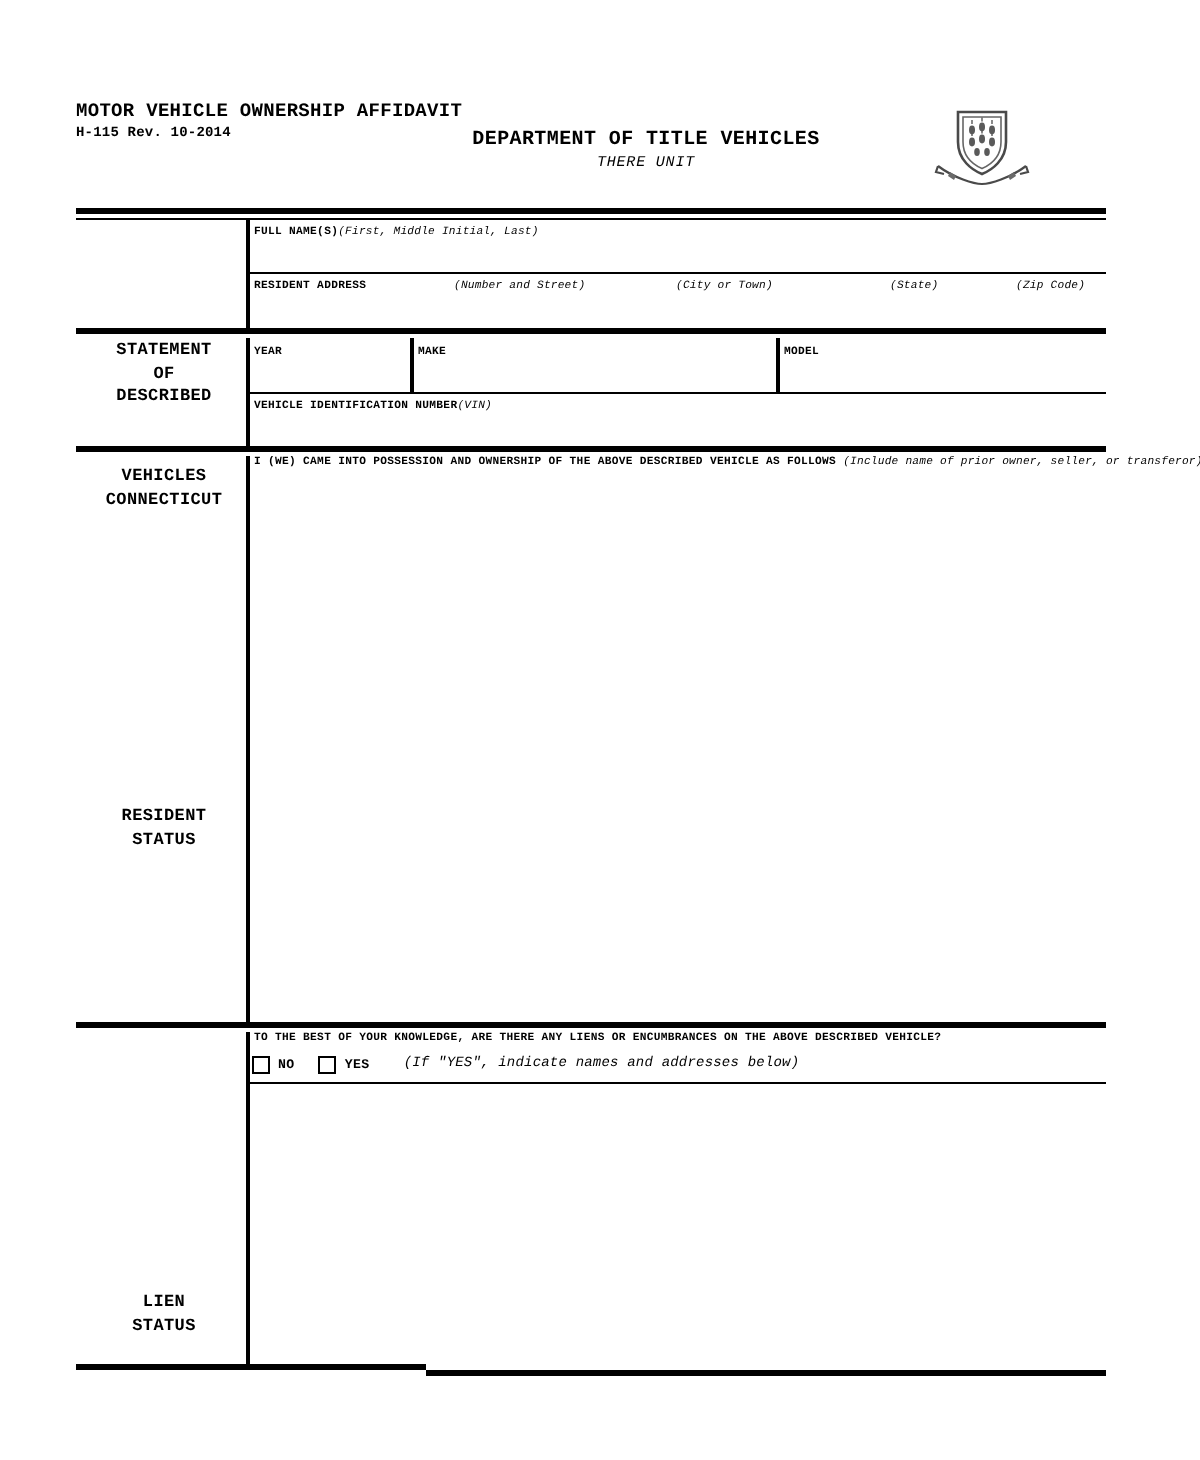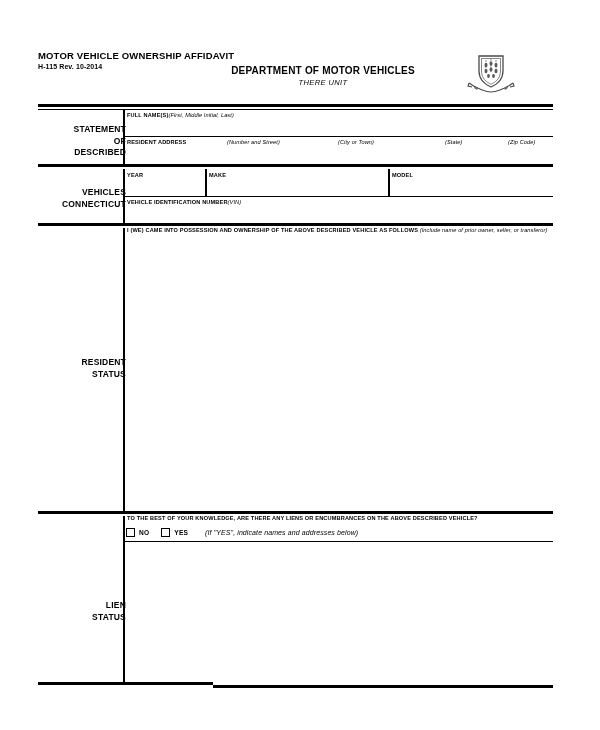--- a/index.html
+++ b/index.html
@@ -16,20 +16,21 @@
     position: relative;
     overflow: hidden;
   }
 
   .page {
     position: absolute;
     left: 0; top: 0;
     width: 600px;
     height: 650px;
     background: #ffffff;
+    font-family: Liberation Mono, monospace;
   }
 
   
   .header {
     position: absolute;
     left: 38px;
     top: 50px;
     width: 515px;
     height: 48px;
   }
@@ -110,25 +111,26 @@
     position: absolute;
     width: 2px;
     background: #000;
   }
 
   
   .sec-label {
     position: absolute;
     left: 0px;
     width: 88px;
-    text-align: right;
+    text-align: center;
     font-size: 8.5px;
     font-weight: bold;
     line-height: 11.5px;
     letter-spacing: 0.2px;
+    margin-top: 46px;
   }
 
   
   .fld {
     position: absolute;
     font-size: 5.6px;
     font-weight: bold;
     letter-spacing: 0.15px;
     white-space: nowrap;
     line-height: 7px;
@@ -185,21 +187,21 @@
 
 <div class="page">
 
   <div class="header">
 
     <div class="form-title">MOTOR VEHICLE OWNERSHIP AFFIDAVIT</div>
 
     <div class="form-rev">H-115 Rev. 10-2014</div>
 
     <div class="agency-block">
-      <div class="agency-dept">DEPARTMENT OF MOTOR VEHICLES</div>
+      <div class="agency-dept">DEPARTMENT OF TITLE VEHICLES</div>
       <div class="agency-unit">THERE UNIT</div>
     </div>
 
     <div class="seal">
       <svg width="56" height="48" viewBox="0 0 56 48" xmlns="http://www.w3.org/2000/svg">
         <g fill="none" stroke="#555" stroke-width="1.1">
 
           <path d="M16 6 h24 v15 c0 9 -7 14 -12 16 c-5 -2 -12 -7 -12 -16 z" fill="#ffffff" stroke="#4a4a4a" stroke-width="1.3"></path>
 
           <path d="M18.5 8.5 h19 v12.5 c0 7.5 -5.5 11.5 -9.5 13.3 c-4 -1.8 -9.5 -5.8 -9.5 -13.3 z" stroke="#666" stroke-width="0.8"></path>

